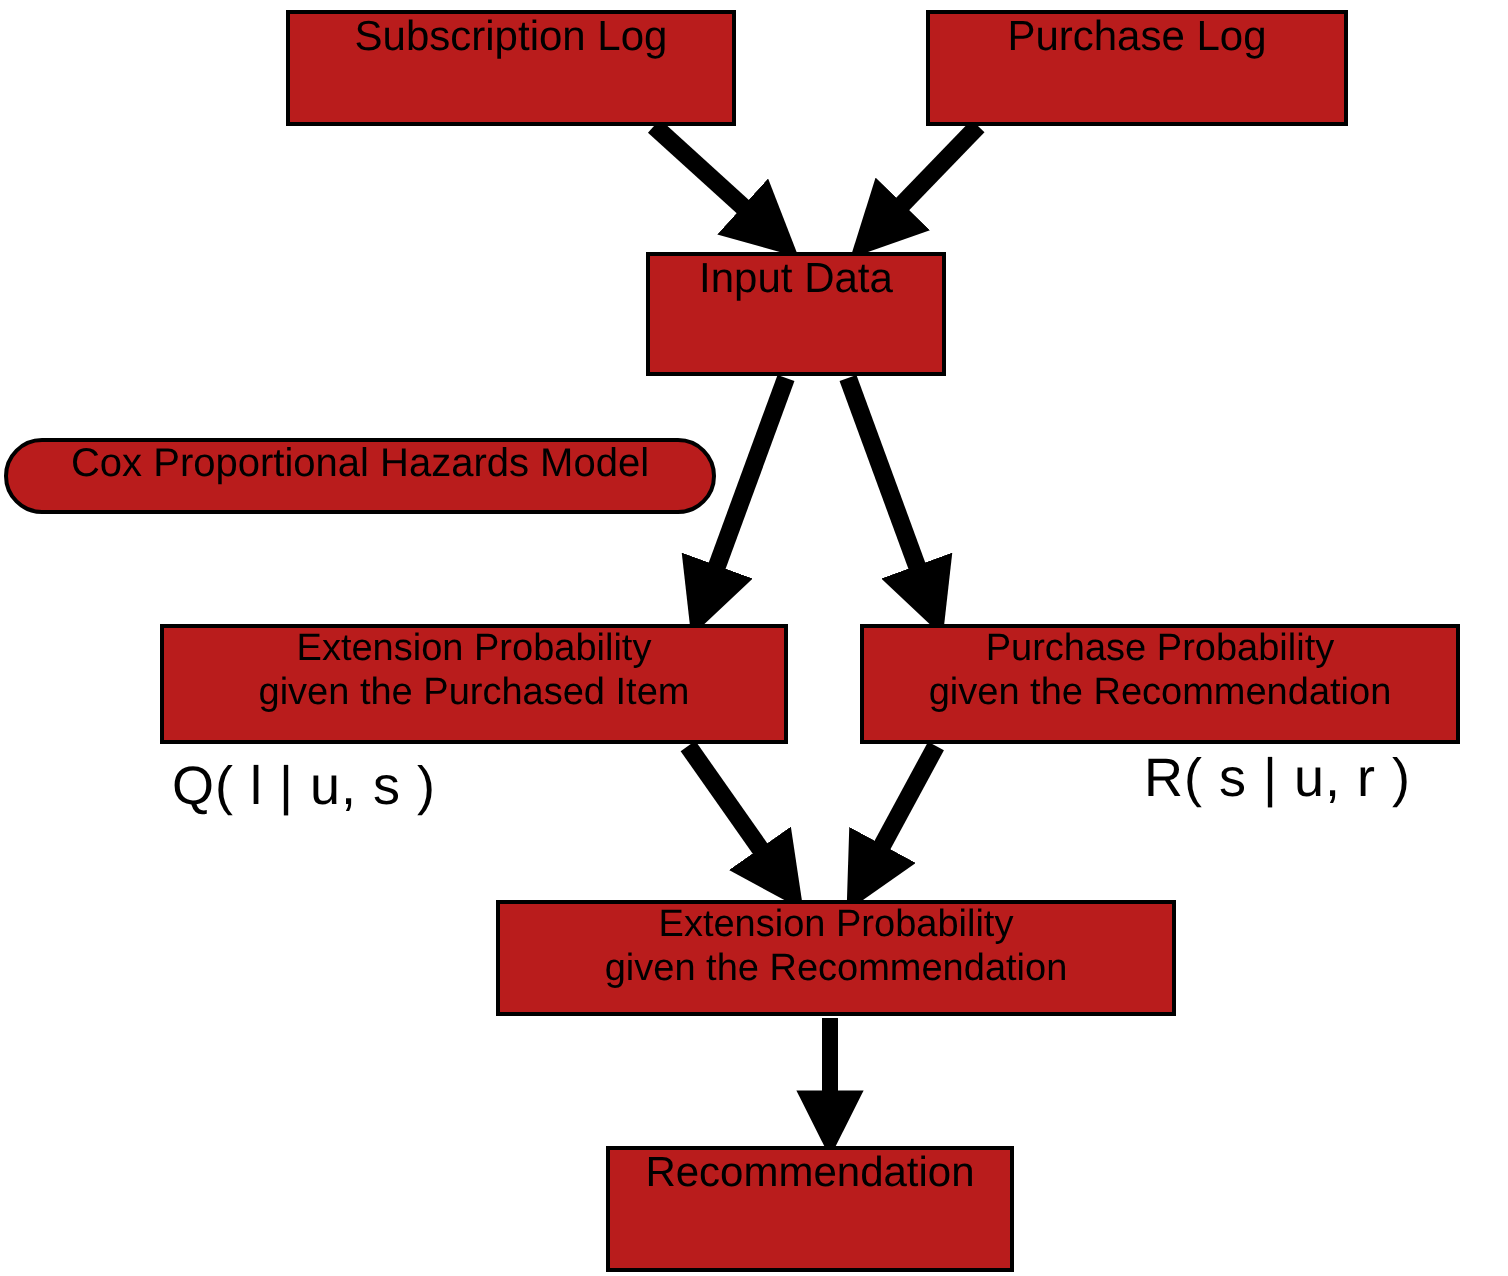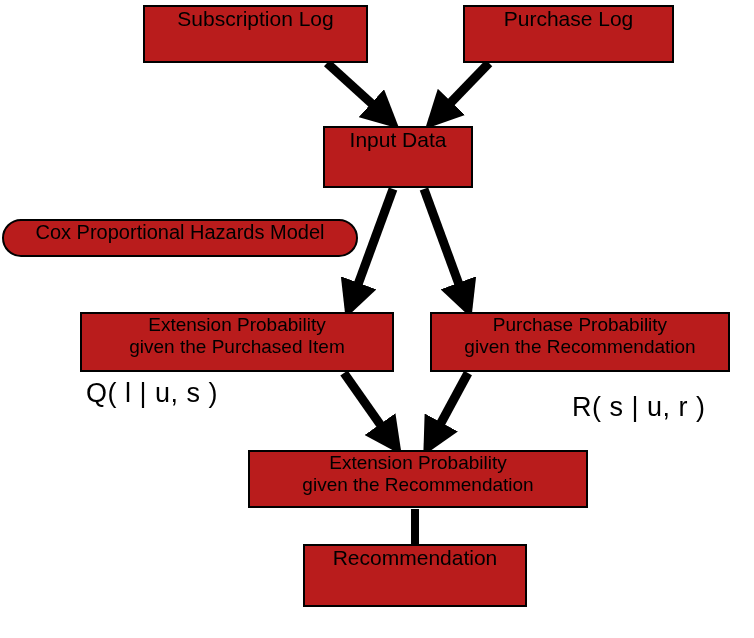--- a/index.html
+++ b/index.html
@@ -104,20 +104,20 @@
   <div class="node node-rect" style="left: 430px; top: 312px; width: 300px; height: 60px; font-size: 19px;">
     <span class="node-label">Purchase Probability
 given the Recommendation</span>
   </div>
 
   <div class="node node-rect" style="left: 248px; top: 450px; width: 340px; height: 58px; font-size: 19px;">
     <span class="node-label">Extension Probability
 given the Recommendation</span>
   </div>
 
-  <div class="node node-rect" style="left: 303px; top: 544px; width: 224px; height: 63px; font-size: 21px;">
+  <div class="node node-rect" style="left: 303px; top: 573px; width: 204px; height: 63px; font-size: 21px;">
     <span class="node-label">Recommendation</span>
   </div>
 
   <div class="formula" style="left: 74px; top: 378px; margin-left: 12px;">Q( l | u, s )</div>
-  <div class="formula" style="left: 572px; top: 392px; text-align: center;">R( s | u, r )</div>
+  <div class="formula" style="left: 572px; top: 374px; text-align: center;">R( s | u, r )</div>
 
 </div>
 
 </body></html>

